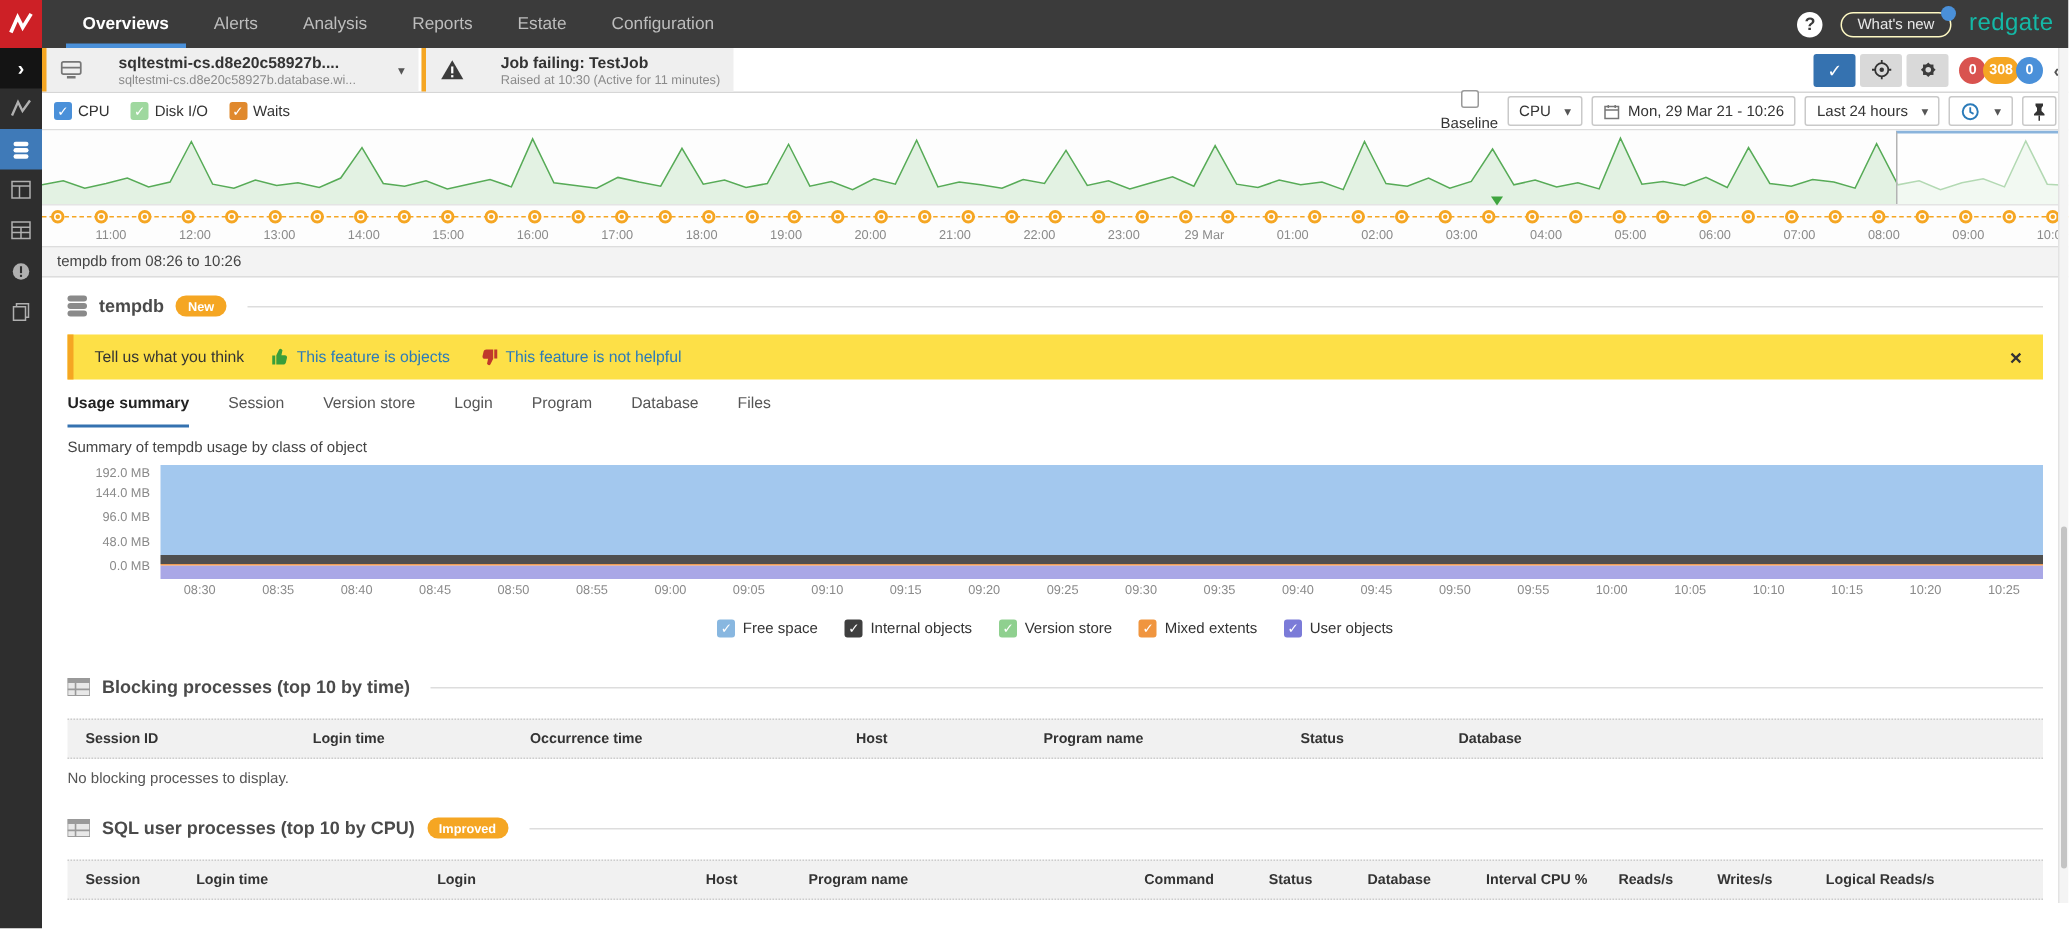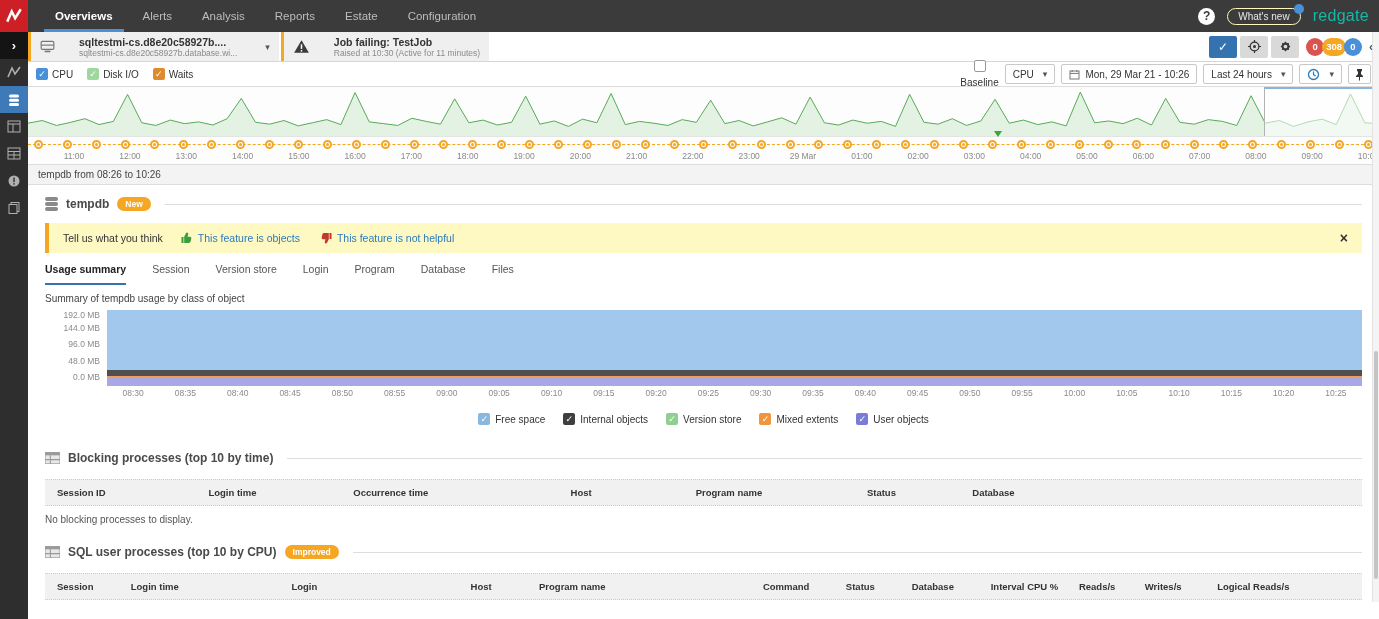--- a/index.html
+++ b/index.html
@@ -67,21 +67,21 @@
   .contextbar { height:20px; background:#f3f3f3; border-bottom:1px solid #ddd; font-size:10px; color:#444; line-height:19px; padding-left:10px; }
 
   
   .content { padding:0 17px; }
   .sec-head { display:flex; align-items:center; gap:8px; margin-top:8px; height:22px; }
   .sec-title { font-size:12px; font-weight:bold; color:#4a4a4a; white-space:nowrap; }
   .sec-line { flex:1; border-top:1px solid #ddd; margin-left:6px; }
   .pill { background:#f5a623; color:#fff; font-size:8.5px; font-weight:bold; border-radius:8px; padding:2px 8px; }
   .disc-icon span { display:block; width:13px; height:3.5px; background:#8a8a8a; border-radius:2px; margin:1.5px 0; }
 
-  .feedback { margin-top:8px; height:30px; background:#fef9c3; border-left:4px solid #f5a623; display:flex; align-items:center; gap:10px; padding:0 14px; }
+  .feedback { margin-top:8px; height:30px; background:#fde047; border-left:4px solid #f5a623; display:flex; align-items:center; gap:10px; padding:0 14px; }
   .feedback .fb-text { font-size:10.5px; color:#333; margin-right:8px; }
   .fb-link { font-size:10.5px; color:#2b7bb9; cursor:pointer; display:flex; align-items:center; gap:5px; margin-right:10px; }
   .fb-close { margin-left:auto; color:#333; font-size:14px; font-weight:bold; cursor:pointer; }
 
   .tabs { display:flex; gap:26px; margin-top:10px; height:22px; }
   .tab { font-size:10.5px; color:#555; cursor:pointer; position:relative; padding-bottom:6px; }
   .tab.active { color:#222; font-weight:bold; }
   .tab.active::after { content:""; position:absolute; left:0; right:0; bottom:0; height:2px; background:#3572b0; }
 
   .chart-caption { margin-top:8px; font-size:10px; color:#444; }

